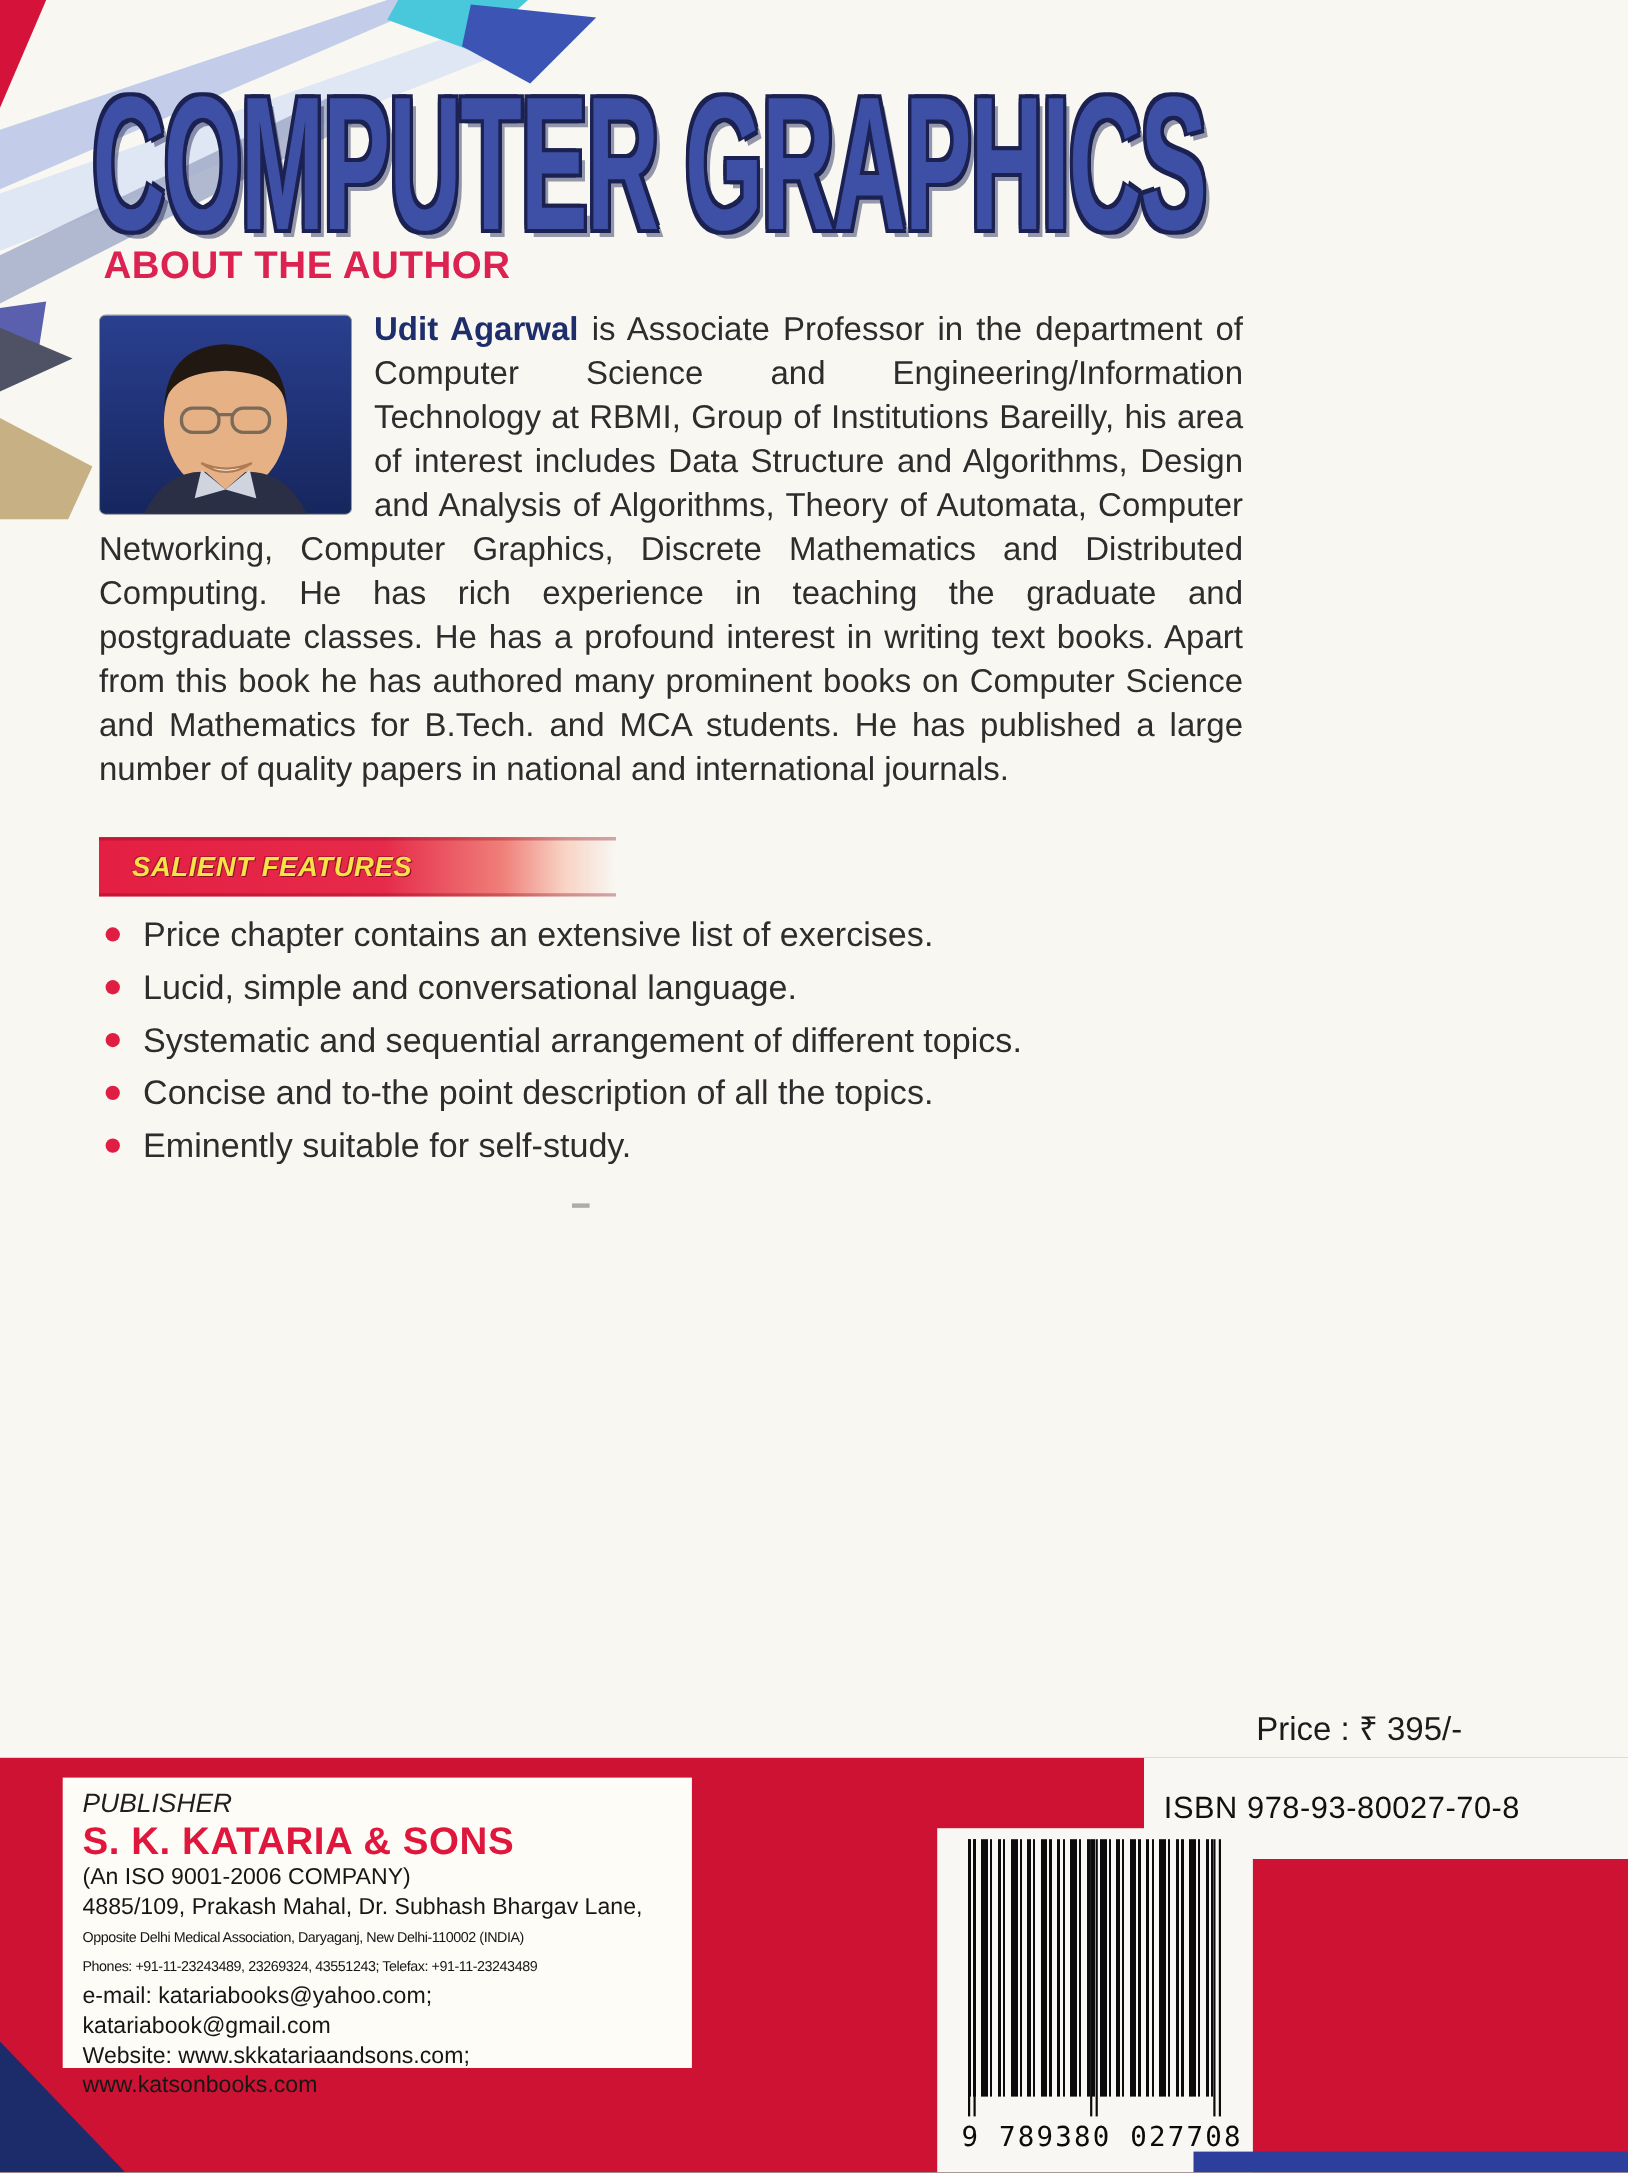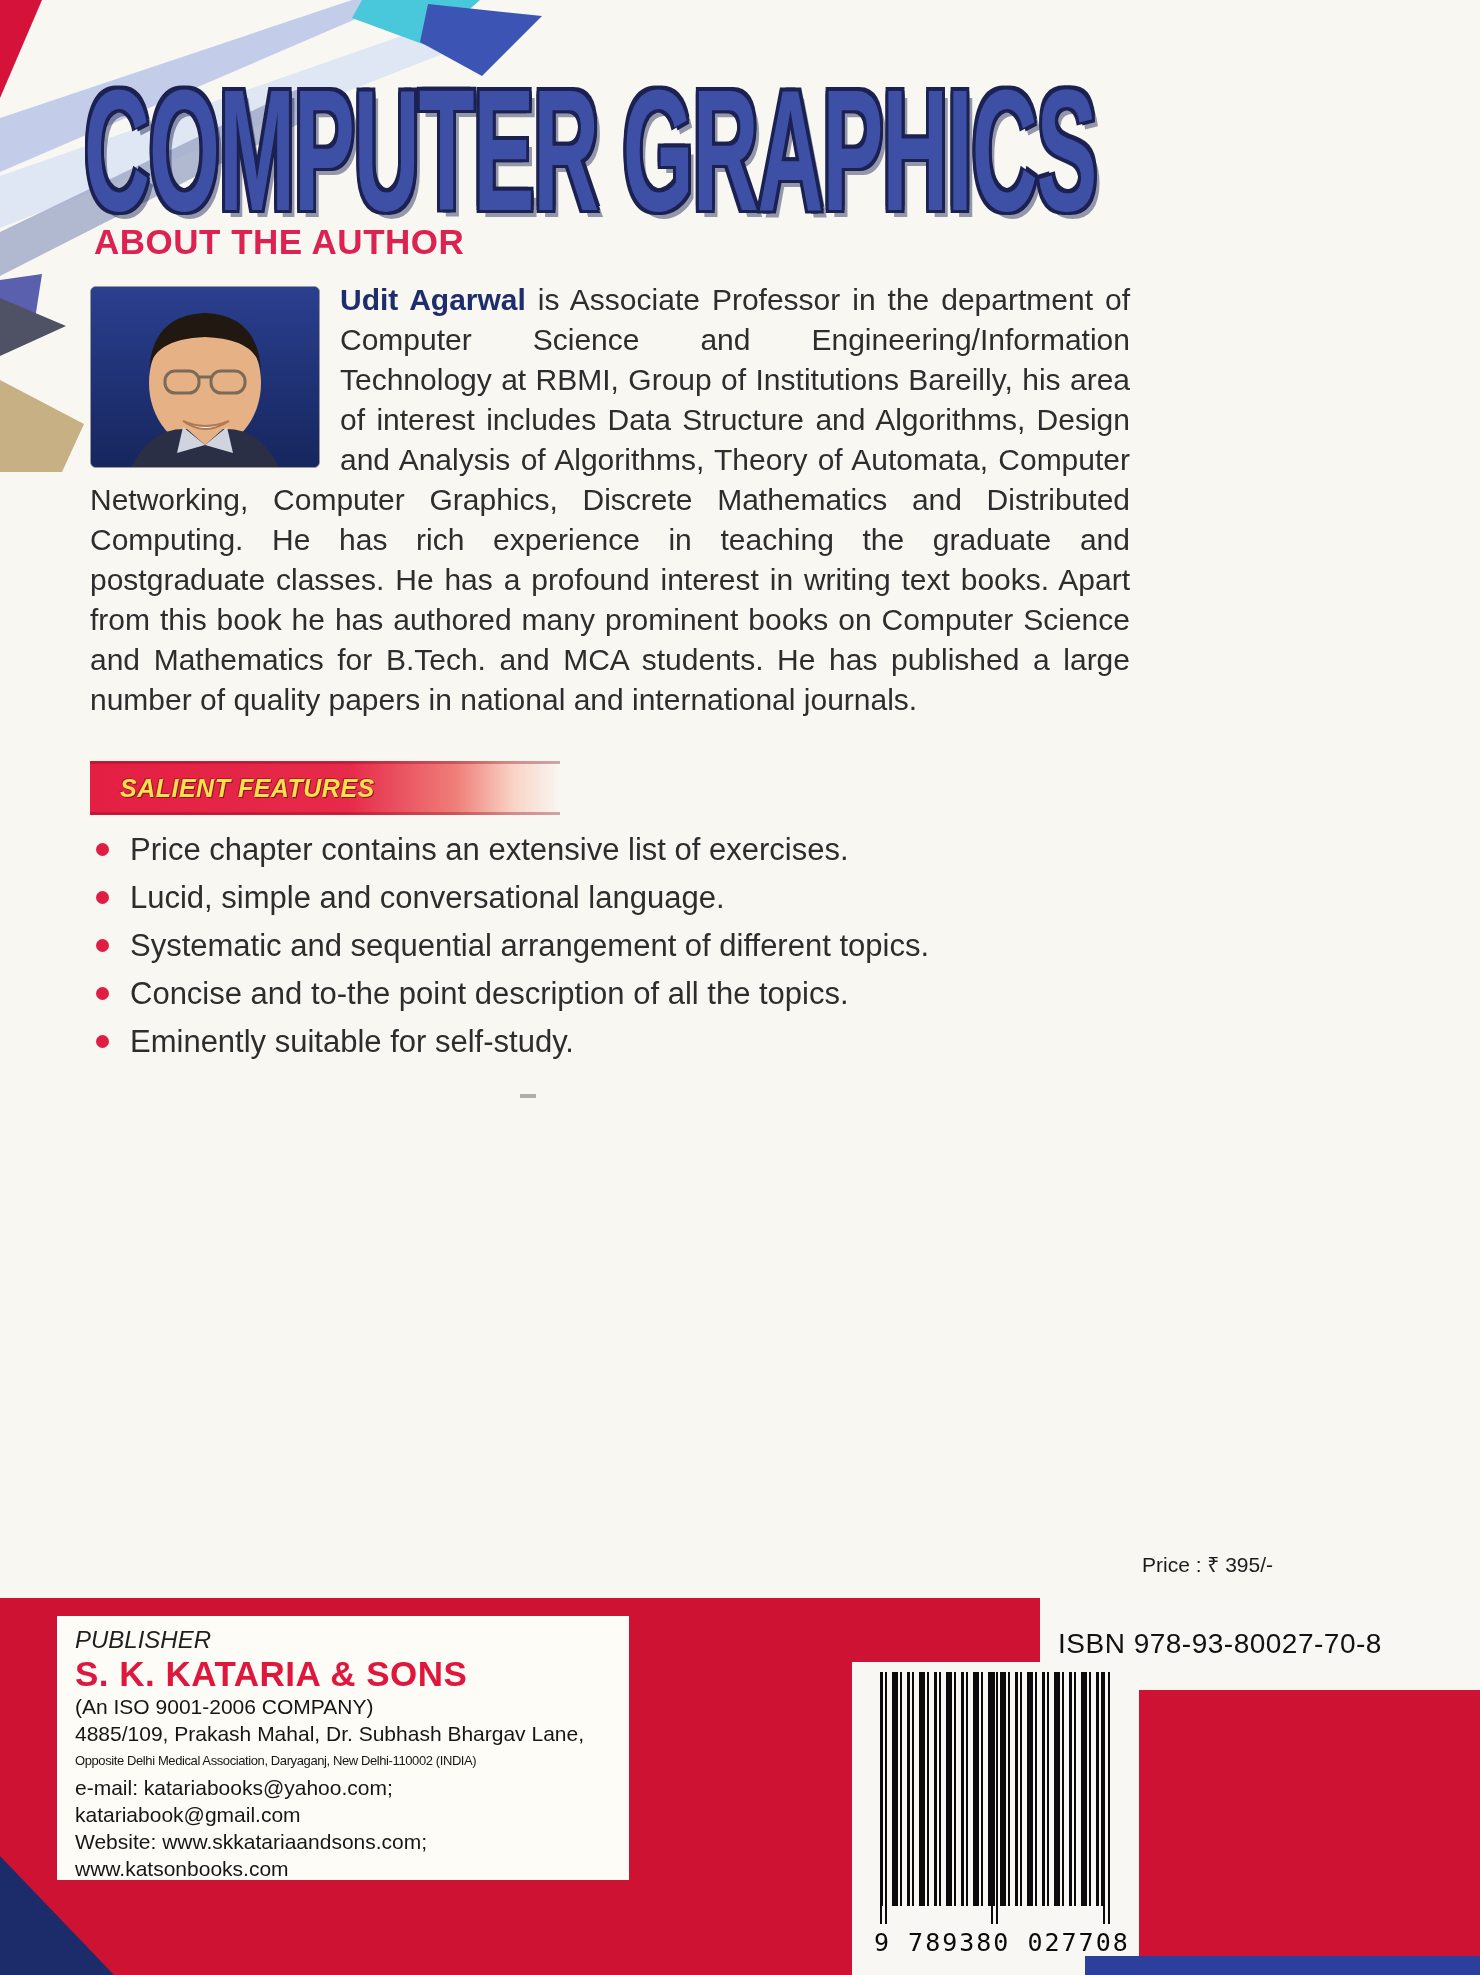--- a/index.html
+++ b/index.html
@@ -58,21 +58,21 @@
     position:relative; padding-left:40px; margin-bottom:17px;
     font-size:31px; line-height:31px; color:#2d2d2d;
   }
   .features li::before {
     content:""; position:absolute; left:6px; top:9px; width:13px; height:13px;
     border-radius:50%; background:#e01e44;
   }
   .dash { position:absolute; left:520px; top:1094px; width:16px; height:4px; background:#9a9a9a; opacity:0.8; z-index:2; }
 
   
-  .price { position:absolute; left:1142px; top:1550px; z-index:2; font-size:21px; color:#1c1c1c; }
+  .price { position:absolute; left:1142px; top:1550px; z-index:2; font-size:30px; color:#1c1c1c; }
 
   
   .red-band { position:absolute; left:0; top:1598px; width:1480px; height:377px; background:#ce1233; z-index:1; }
 
   
   .pub-box {
     position:absolute; left:57px; top:1616px; width:572px; height:264px; z-index:2;
     background:#fdfcf7; padding:10px 18px; box-sizing:border-box;
   }
   .pub-label { font-size:24px; font-style:italic; color:#1f1f1f; margin-bottom:1px; }
@@ -173,20 +173,21 @@
   <div class="price">Price : ₹ 395/-</div>
 
   <div class="red-band"></div>
 
   <div class="pub-box">
     <div class="pub-label">PUBLISHER</div>
     <div class="pub-name">S. K. KATARIA &amp; SONS</div>
     <div class="pub-line">(An ISO 9001-2006 COMPANY)</div>
     <div class="pub-line">4885/109, Prakash Mahal, Dr. Subhash Bhargav Lane,</div>
     <div class="pub-line tight">Opposite Delhi Medical Association, Daryaganj, New Delhi-110002 (INDIA)</div>
+    <div class="pub-line tight">Phones: +91-11-23243489, 23269324, 43551243; Telefax: +91-11-23243489</div>
     <div class="pub-line">e-mail: katariabooks@yahoo.com; katariabook@gmail.com</div>
     <div class="pub-line">Website: www.skkatariaandsons.com; www.katsonbooks.com</div>
   </div>
 
   <div class="isbn-strip">
     <span>ISBN 978-93-80027-70-8</span>
   </div>
 
   <div class="barcode-box">
     <div class="bars-wrap">

